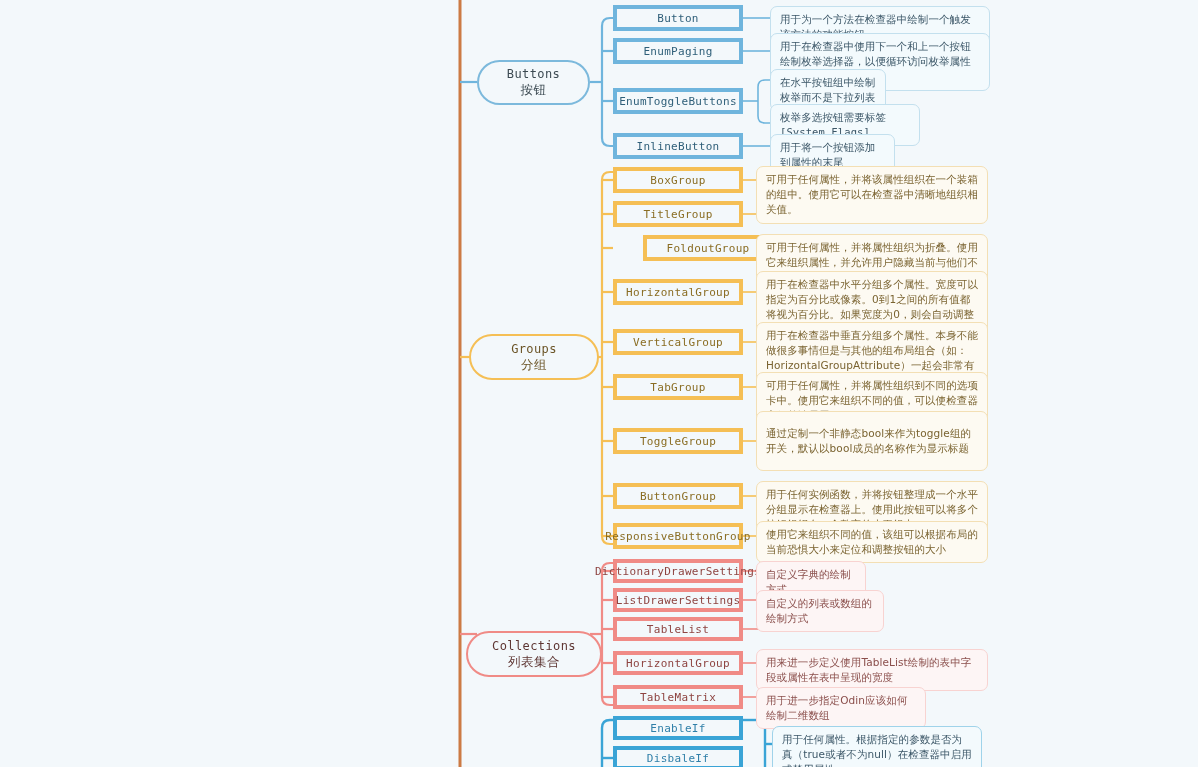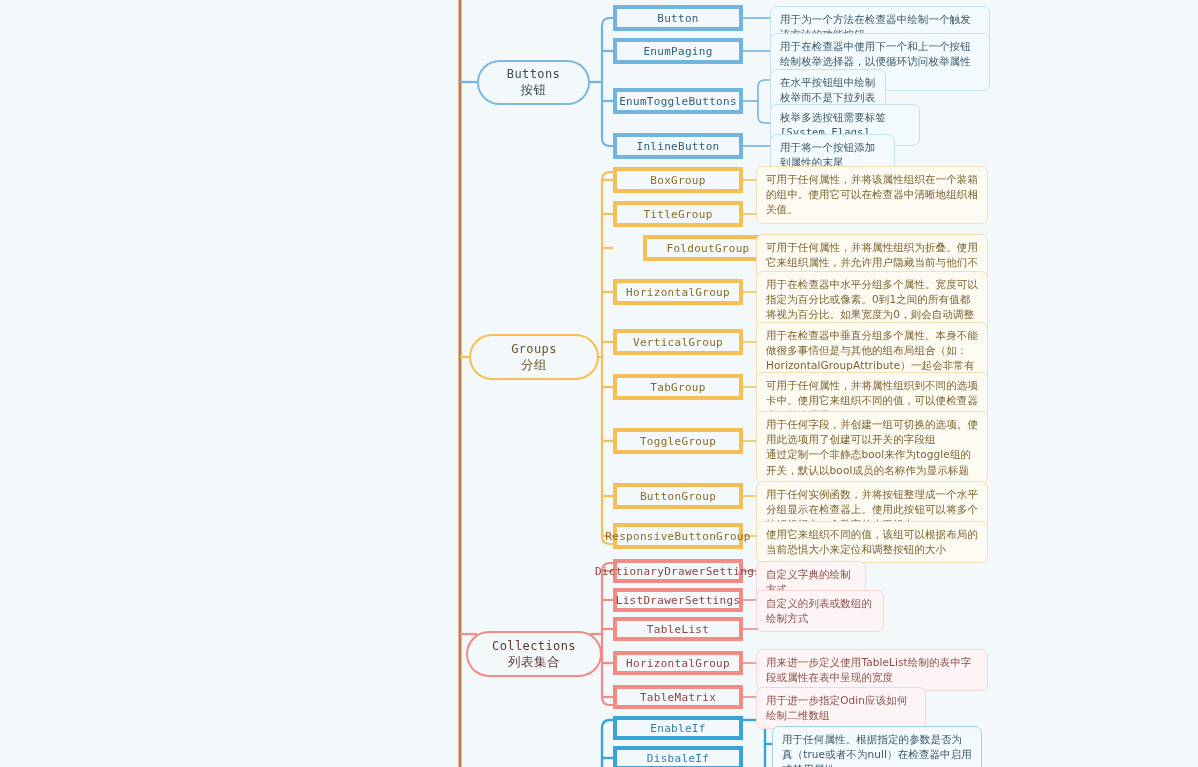--- a/index.html
+++ b/index.html
@@ -226,21 +226,20 @@
   <div class="desc-node desc-orange" style="left:756px; top:271px; width:232px; min-height:44px;">
     <span class="para">用于在检查器中水平分组多个属性。宽度可以指定为百分比或像素。0到1之间的所有值都将视为百分比。如果宽度为0，则会自动调整列的大小、左右边距只能以像素为单位</span>
   </div>
   <div class="desc-node desc-orange" style="left:756px; top:322px; width:232px; min-height:42px;">
     <span class="para">用于在检查器中垂直分组多个属性。本身不能做很多事情但是与其他的组布局组合（如：HorizontalGroupAttribute）一起会非常有用</span>
   </div>
   <div class="desc-node desc-orange" style="left:756px; top:372px; width:232px; min-height:30px;">
     <span class="para">可用于任何属性，并将属性组织到不同的选项卡中。使用它来组织不同的值，可以使检查器变得整洁易用</span>
   </div>
   <div class="desc-node desc-orange" style="left:756px; top:411px; width:232px; min-height:60px;">
-    <span class="para">用于任何字段，并创建一组可切换的选项。使用此选项用了创建可以开关的字段组</span>
     <span class="para">通过定制一个非静态bool来作为toggle组的开关，默认以bool成员的名称作为显示标题</span>
   </div>
   <div class="desc-node desc-orange" style="left:756px; top:481px; width:232px; min-height:30px;">
     <span class="para">用于任何实例函数，并将按钮整理成一个水平分组显示在检查器上。使用此按钮可以将多个按钮组织在一个整齐的水平组中</span>
   </div>
   <div class="desc-node desc-orange" style="left:756px; top:521px; width:232px; min-height:30px;">
     <span class="para">使用它来组织不同的值，该组可以根据布局的当前恐惧大小来定位和调整按钮的大小</span>
   </div>
 
   <div class="attr-node attr-red" style="left:613px; top:559px; width:130px; height:24px;">DictionaryDrawerSettings</div>

